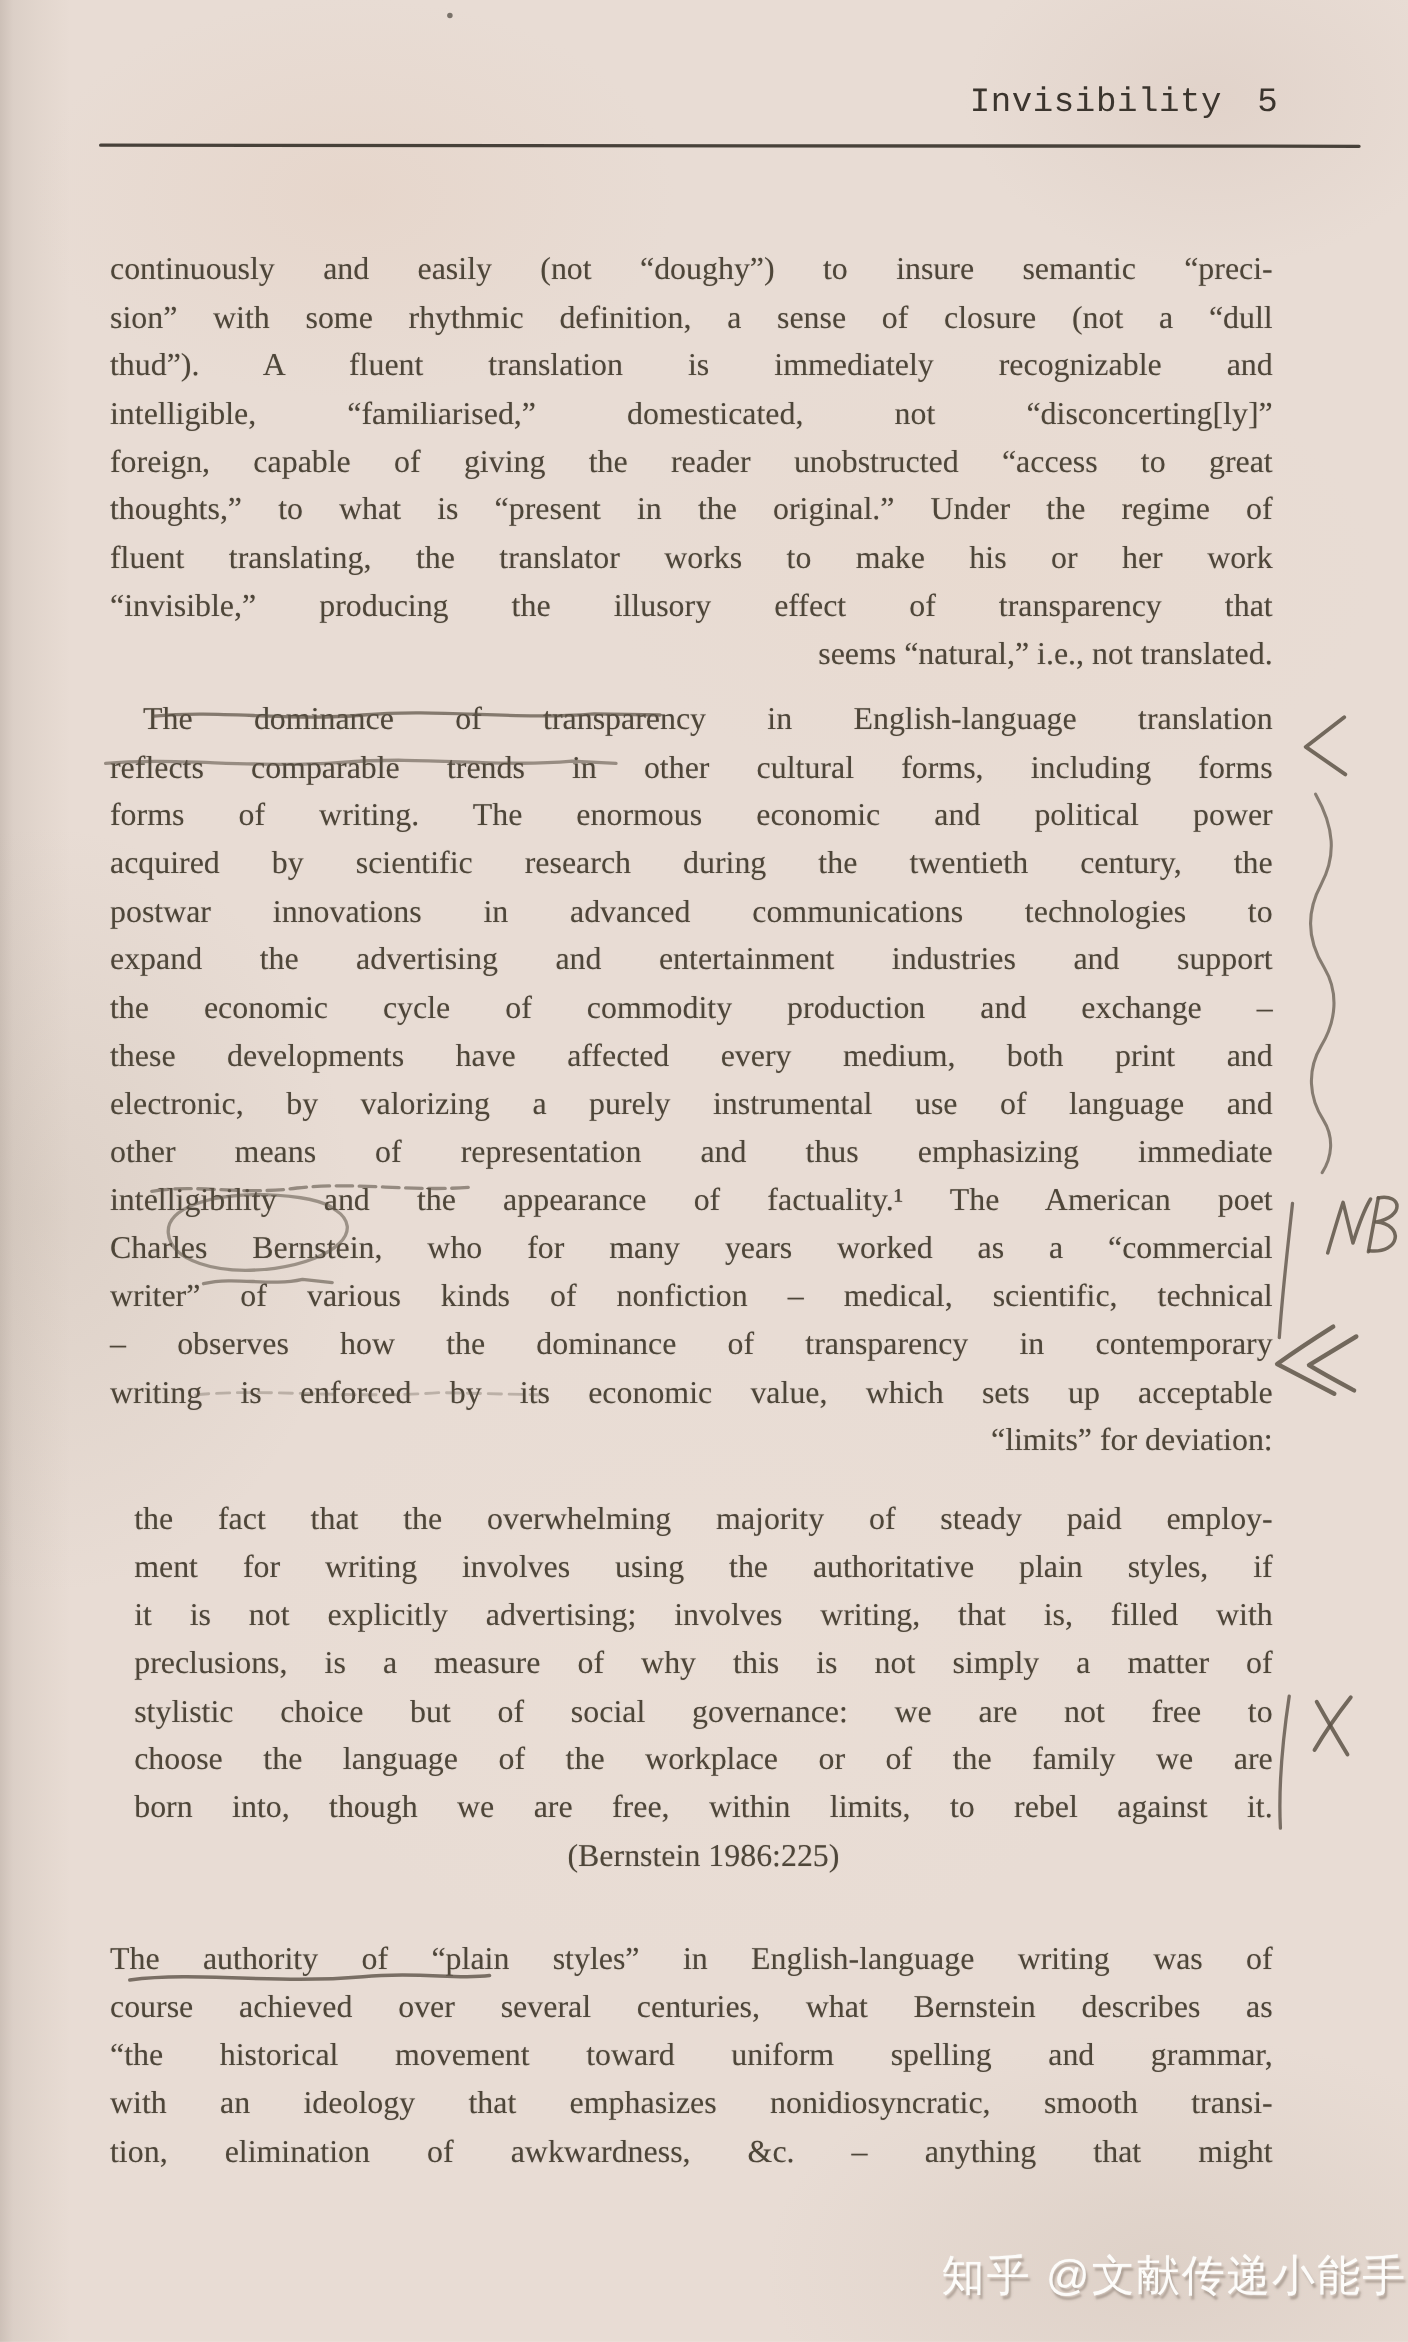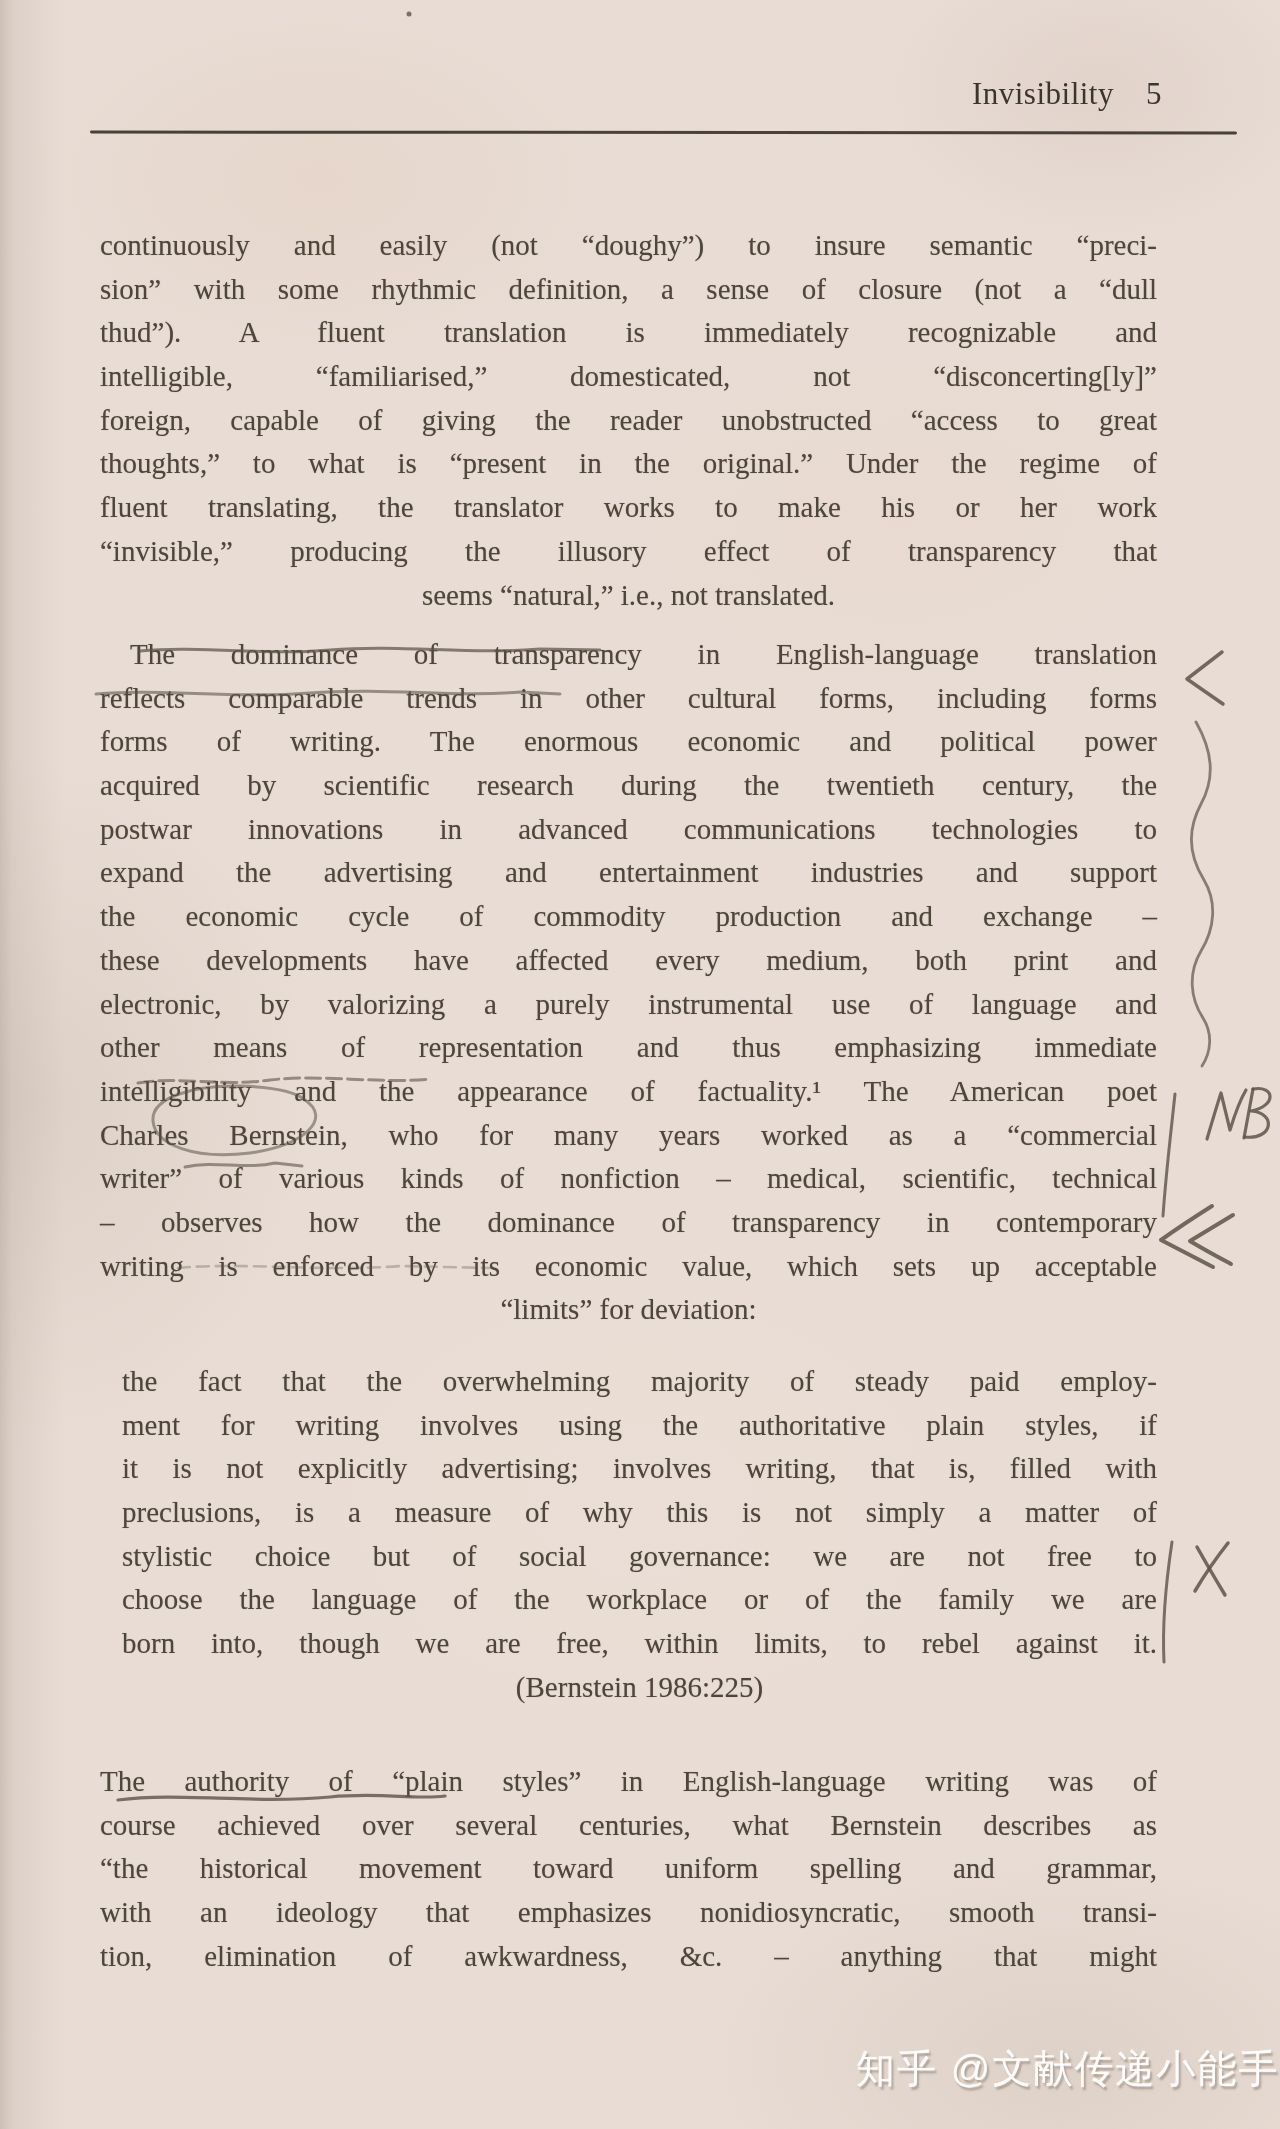--- a/index.html
+++ b/index.html
@@ -14,35 +14,35 @@
       radial-gradient(320px 220px at 1100px 90px, rgba(215,197,187,.40), transparent 70%),
       radial-gradient(520px 300px at 1060px 2060px, rgba(186,170,156,.22), transparent 70%),
       radial-gradient(400px 500px at 40px 1100px, rgba(170,158,142,.18), transparent 70%),
       linear-gradient(90deg, rgba(108,94,82,.22) 0px, rgba(108,94,82,.10) 12px, rgba(150,135,120,.08) 34px, rgba(150,135,120,0) 64px),
       #e8dcd4;
     font-family:"Liberation Serif","DejaVu Serif",serif;
   }
   .hdr{
     position:absolute;left:0;top:76px;width:1162px;
     text-align:right;
-    font-family:Liberation Serif, serif;
+    font-family:Liberation Mono, monospace;
     font-size:31px;color:#3b352e;letter-spacing:.5px;
   }
   .hdr .pg{display:inline-block;margin-left:32px;}
   .rule{
     position:absolute;left:90px;top:131px;width:1147px;height:3px;
     background:#3a342c;border-radius:2px;opacity:.92;transform:rotate(.05deg);
   }
   .col{position:absolute;color:#4e4639;font-size:29px;}
   .col{text-shadow:0 0 1px rgba(78,70,61,.35);}
   #para1{left:100px;top:176px;width:1057px;margin-top:48px;}
   #para2{left:100px;top:613px;width:1057px;margin-top:20px;}
   #quote{left:122px;top:1360px;width:1035px;}
   #para3{left:100px;top:1760px;width:1057px;}
-  .tl{height:43.7px;line-height:43.7px;text-align:center;white-space:nowrap;}
+  .tl{height:43.7px;line-height:43.7px;text-align:right;white-space:nowrap;}
   .tl.just{text-align:justify;text-align-last:justify;}
   .tl.ind{text-indent:30px;}
   .tl.ar{text-align:center;}
   #marks{position:absolute;left:0;top:0;pointer-events:none;}
   #marks path{fill:none;stroke:#5d5347;stroke-linecap:round;stroke-linejoin:round;}
   .wm{
     position:absolute;left:856px;top:2042px;width:410px;
     font-family:"Liberation Sans","DejaVu Sans",sans-serif;
     font-size:39px;color:#fdfcfa;letter-spacing:2px;white-space:nowrap;
     text-shadow:2px 3px 2px rgba(125,112,100,.5), 0 0 1px rgba(255,255,255,.7);

